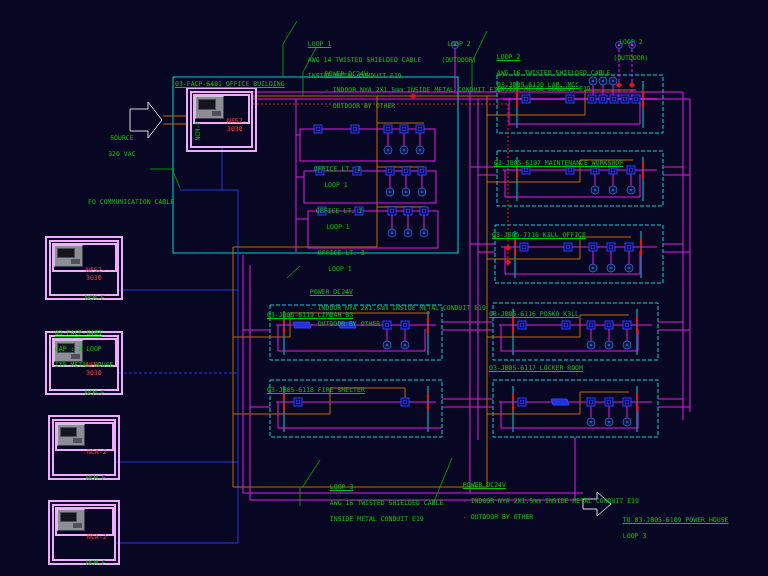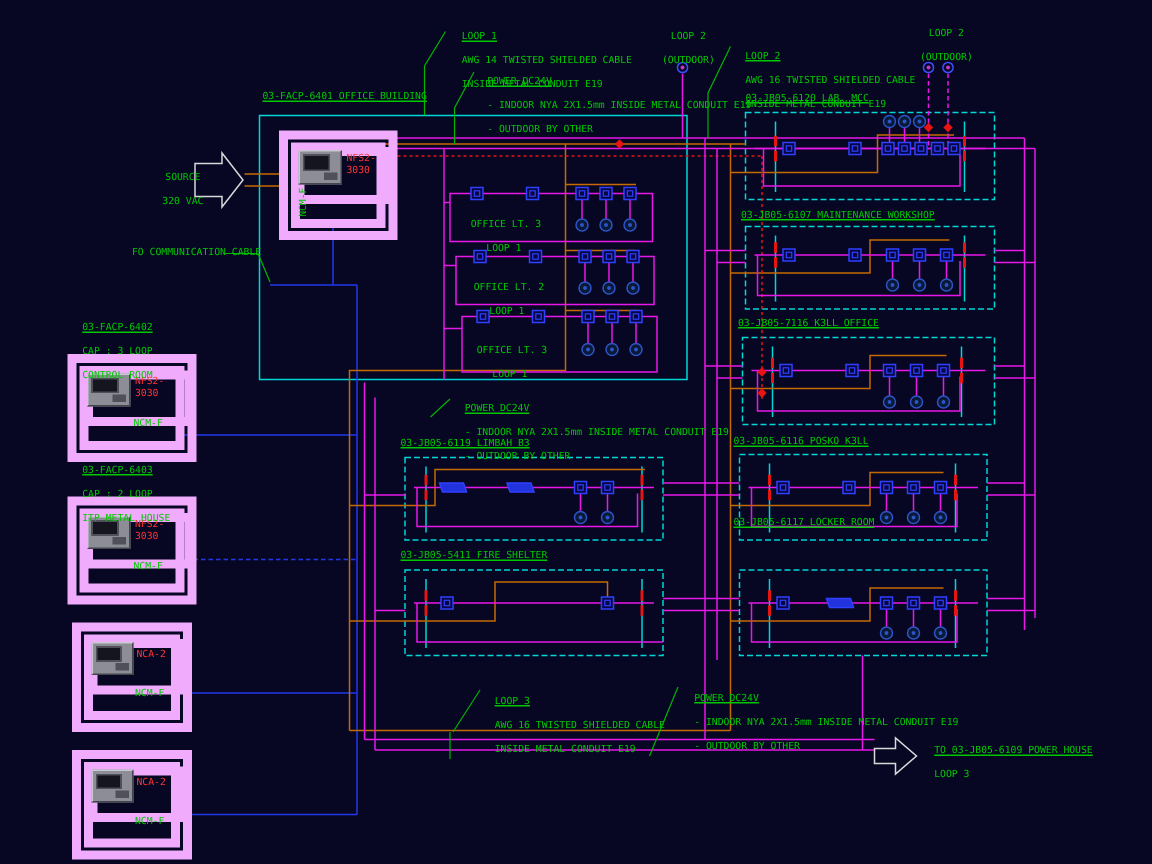--- a/index.html
+++ b/index.html
@@ -1,26 +1,26 @@
 <!DOCTYPE html>
 <html><head>
 <meta charset="utf-8">
 <style>
   html,body{margin:0;padding:0;background:#000;}
   #canvas{position:relative;width:768px;height:576px;background:#070724;overflow:hidden;
           font-family:"DejaVu Sans Mono",monospace;}
   svg{position:absolute;left:0;top:0;}
   .t{position:absolute;font:6.5px/8px "DejaVu Sans Mono",monospace;color:#00c800;
-     white-space:pre;letter-spacing:0;}
+     white-space:pre;letter-spacing:0;margin-top:20px;}
   .u{text-decoration:underline;}
   .red{color:#ff3535;}
   .ctr{text-align:center;}
   .vtext{position:absolute;writing-mode:vertical-rl;transform:rotate(180deg);
          font:6.5px "DejaVu Sans Mono",monospace;color:#00c800;}
-  .rb{position:absolute;border:6px solid #f0abfc;}
+  .rb{position:absolute;border:2px solid #f0abfc;}
   .ann{position:absolute;background:#8d8d97;border-top:1px solid #c9c9d2;border-left:1px solid #c9c9d2;
        border-right:1px solid #44444c;border-bottom:1px solid #44444c;}
   .ann:before{content:"";position:absolute;left:2px;top:2px;width:58%;height:42%;
        background:#15151f;border:1px solid #50505a;}
   .ann:after{content:"";position:absolute;right:2px;bottom:2px;width:34%;height:26%;background:#50505a;}
 </style>
 </head>
 <body>
 
 <div id="canvas">
@@ -342,48 +342,43 @@
   <span>- OUTDOOR BY OTHER</span>
 </div>
 
 <div class="t u" style="left:175px;top:60px">03-FACP-6401 OFFICE BUILDING</div>
 
 <div class="t ctr" style="left:92px;top:106px;width:52px">
   <span>SOURCE</span><br>
   <span>320 VAC</span>
 </div>
 
-<div class="t" style="left:88px;top:164px">FO COMMUNICATION CABLE</div>
+<div class="t" style="left:88px;top:178px">FO COMMUNICATION CABLE</div>
 
 <div class="t ctr" style="left:306px;top:137px;width:52px">
   <span>OFFICE LT. 3</span><br>
   <span>LOOP 1</span>
 </div>
 <div class="t ctr" style="left:308px;top:179px;width:52px">
   <span>OFFICE LT. 2</span><br>
   <span>LOOP 1</span>
 </div>
 <div class="t ctr" style="left:310px;top:221px;width:52px">
   <span>OFFICE LT. 3</span><br>
   <span>LOOP 1</span>
 </div>
 
 <div class="t u" style="left:497px;top:61px">03-JB05-6120 LAB. MCC</div>
 <div class="t u" style="left:494px;top:139px">03-JB05-6107 MAINTENANCE WORKSHOP</div>
 <div class="t u" style="left:492px;top:211px">03-JB05-7116 K3LL OFFICE</div>
 <div class="t u" style="left:489px;top:290px">03-JB05-6116 POSKO K3LL</div>
 <div class="t u" style="left:489px;top:344px">03-JB05-6117 LOCKER ROOM</div>
 <div class="t u" style="left:267px;top:291px">03-JB05-6119 LIMBAH B3</div>
-<div class="t u" style="left:267px;top:366px">03-JB05-5411 FIRE SHELTER</div>
-
-<div class="t" style="left:47px;top:206px">
-  <span class="u">03-FACP-6402</span><br>
-  <span>CAP : 3 LOOP</span><br>
-  <span>CONTROL ROOM</span>
-</div>
+<div class="t u" style="left:267px;top:366px">03-JB05-6118 FIRE SHELTER</div>
+
 
 <div class="t" style="left:47px;top:301px">
   <span class="u">03-FACP-6403</span><br>
   <span>CAP : 2 LOOP</span><br>
   <span>ITP METAL HOUSE</span>
 </div>
 
 <div class="t" style="left:302px;top:260px">
   <span class="u">POWER DC24V</span><br>
   <span>- INDOOR NYA 2X1.5mm INSIDE METAL CONDUIT E19</span><br>

